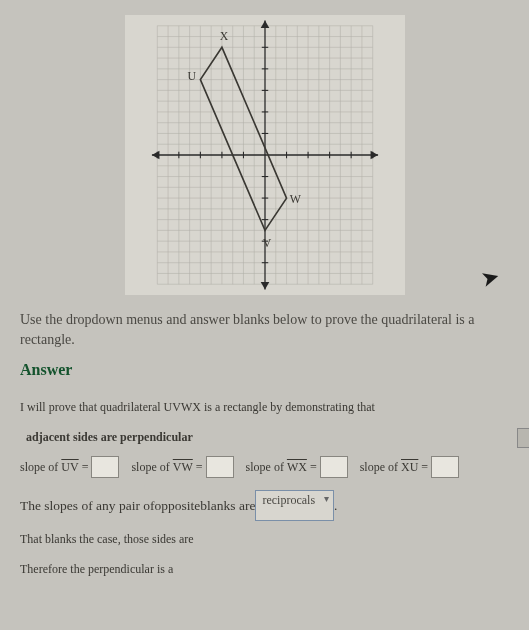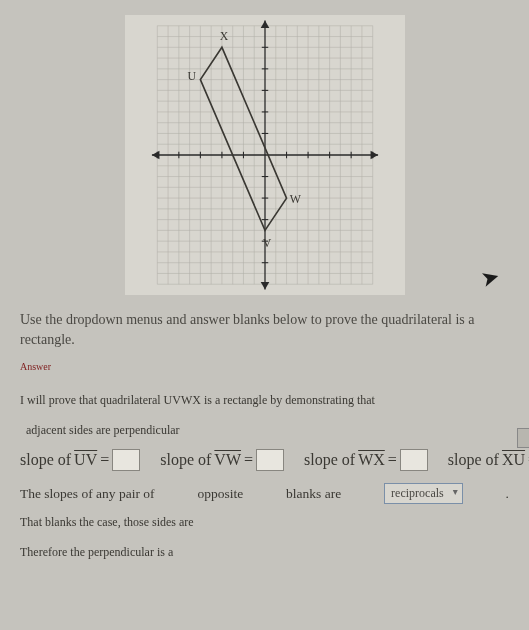--- a/index.html
+++ b/index.html
@@ -24,81 +24,80 @@
       width: 100%;
       height: 100%;
     }
     .instruction {
       font-size: 14px;
       line-height: 1.4;
       margin-bottom: 12px;
       color: #4a4843;
     }
     .answer-heading {
-      font-size: 10px;
-      font-weight: normal;
-      color: #7f1d1d;
+      font-size: 16px;
+      font-weight: bold;
+      color: #14532d;
       margin-bottom: 18px;
     }
     .proof-line {
       font-size: 12px;
       line-height: 1.8;
       margin-bottom: 8px;
       color: #3a3833;
     }
     .slope-row {
       display: flex;
       flex-wrap: nowrap;
       align-items: center;
-      gap: 20px;
+      gap: 12px;
       margin-bottom: 12px;
-      font-size: 16px;
+      font-size: 12px;
     }
     .slope-item {
       display: flex;
       align-items: center;
       gap: 3px;
       white-space: nowrap;
     }
     .overline {
       text-decoration: overline;
     }
     .input-box {
       width: 28px;
       height: 22px;
       background: #e8e6df;
       border: 1px solid #888680;
       display: inline-block;
     }
     .dropdown {
       background: #d8d6cf;
       border: 1px solid #7a8fa8;
-      padding: 2px 18px 2px 6px;
+      padding: 2px 18px 12px 6px;
       font-size: 12px;
       font-family: inherit;
       color: #4a4843;
       position: relative;
       display: inline-block;
     }
     .dropdown::after {
       content: "▾";
       position: absolute;
       right: 4px;
       top: 2px;
       font-size: 10px;
       color: #666;
     }
     .conclusion-row {
       display: flex;
       align-items: center;
-      gap: 6px;
+      gap: 0;
       flex-wrap: wrap;
       margin-bottom: 8px;
       font-size: 13.5px;
-      justify-content: space-between;
     }
     .cursor {
       position: absolute;
       right: 30px;
       top: 265px;
       font-size: 22px;
       color: #1a1a1a;
       transform: rotate(-15deg);
     }
     .side-btn {
@@ -204,21 +203,21 @@
 </div>
 
 <div class="cursor">➤</div>
 
 <p class="instruction">Use the dropdown menus and answer blanks below to prove the quadrilateral is a rectangle.</p>
 
 <p class="answer-heading">Answer</p>
 <div class="side-btn"></div>
 
 <p class="proof-line">I will prove that quadrilateral UVWX is a rectangle by demonstrating that</p>
-<p class="proof-line" style="margin-left:6px;">adjacent sides are perpendicular</p>
+<p class="proof-line" style="margin-left:6px;font-weight:bold;">adjacent sides are perpendicular</p>
 
 <div class="slope-row">
   <div class="slope-item">
     <span>slope of</span>
     <span class="overline">UV</span>
     <span>=</span>
     <span class="input-box"></span>
   </div>
   <div class="slope-item">
     <span>slope of</span>

